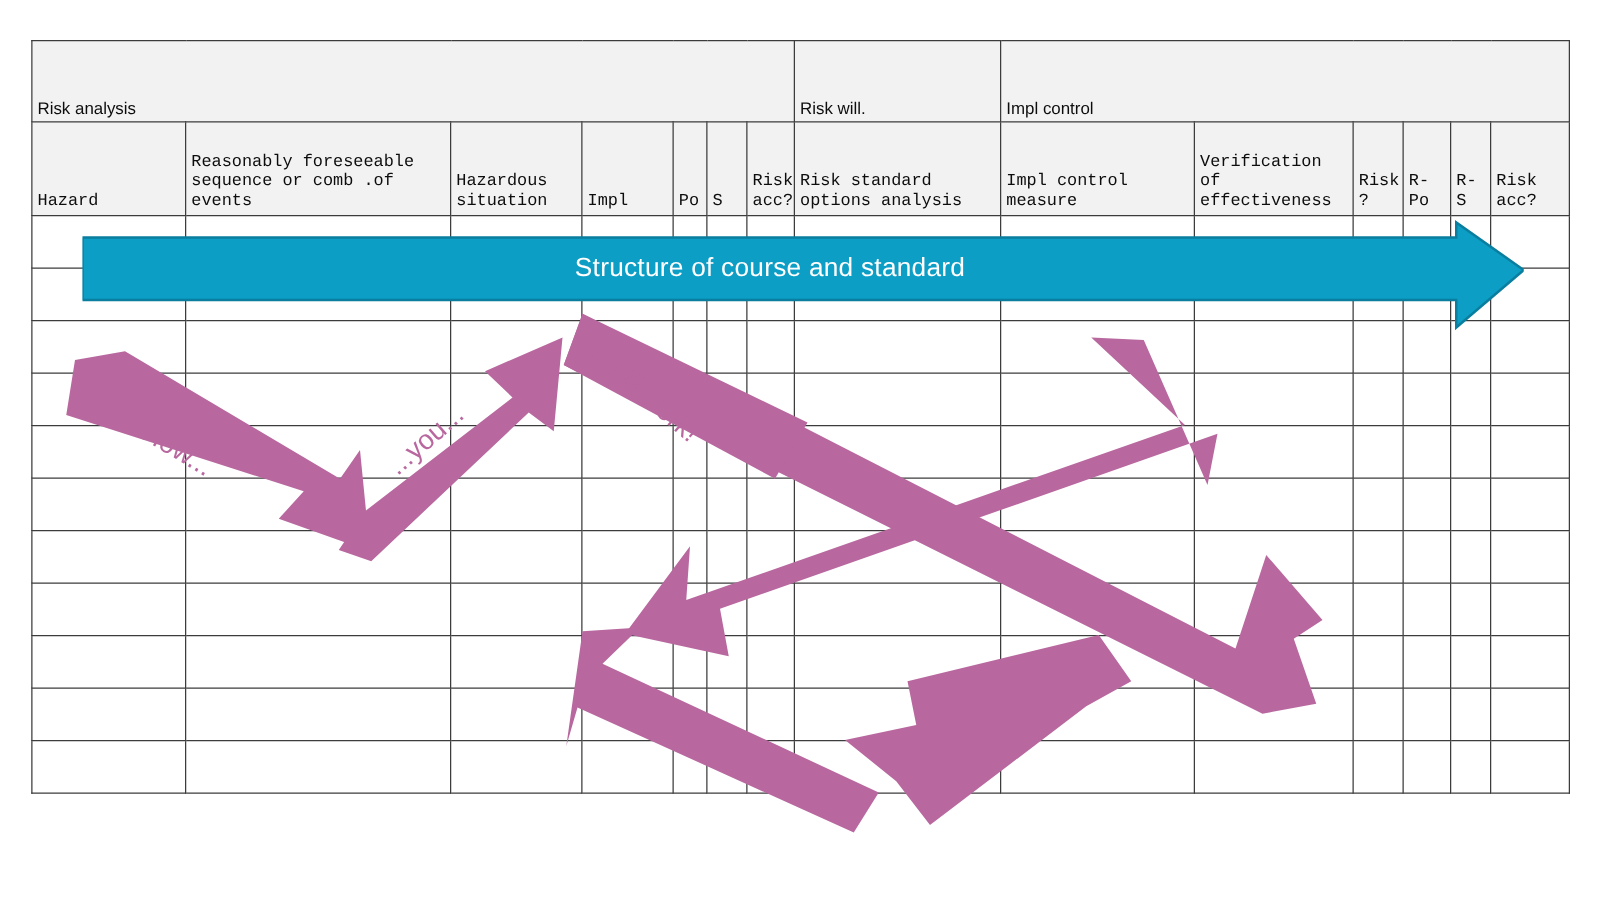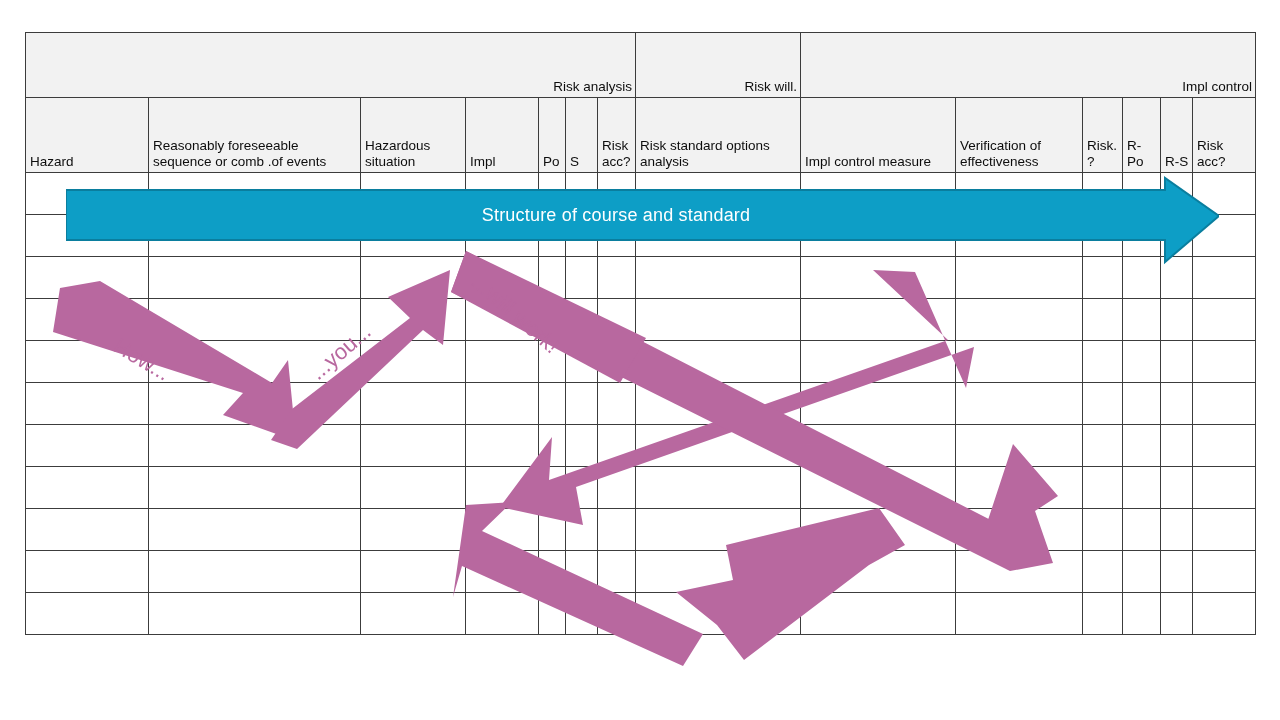--- a/index.html
+++ b/index.html
@@ -39,22 +39,22 @@
   }
   #risk-table td.hdr {
     background: #f2f2f2;
   }
   #risk-table td .cap {
     display: block;
     padding: 2px 3px 3px 4px;
     white-space: normal;
     overflow: hidden;
   }
-  tr.group-row td { height: 64px; text-align: right; }
-  tr.sub-row   td { height: 74px; }
+  tr.group-row td { height: 64px; }
+  tr.sub-row   td { height: 74px; font-family: Liberation Mono, monospace; }
   tr.body-row  td { height: 41px; }
 
   
   #blue-banner {
     position: absolute;
     left: 66px;
     top: 176px;
     width: 1153px;
     height: 90px;
     pointer-events: none;
@@ -62,21 +62,21 @@
   #blue-banner-label {
     position: absolute;
     left: 66px;
     top: 190px;
     width: 1100px;
     height: 50px;
     display: flex;
     align-items: center;
     justify-content: center;
     color: #ffffff;
-    font-size: 18px;
+    font-size: 21px;
     letter-spacing: 0.2px;
     white-space: nowrap;
   }
 
   
   #purple-layer {
     position: absolute;
     left: 0;
     top: 0;
     width: 1280px;

